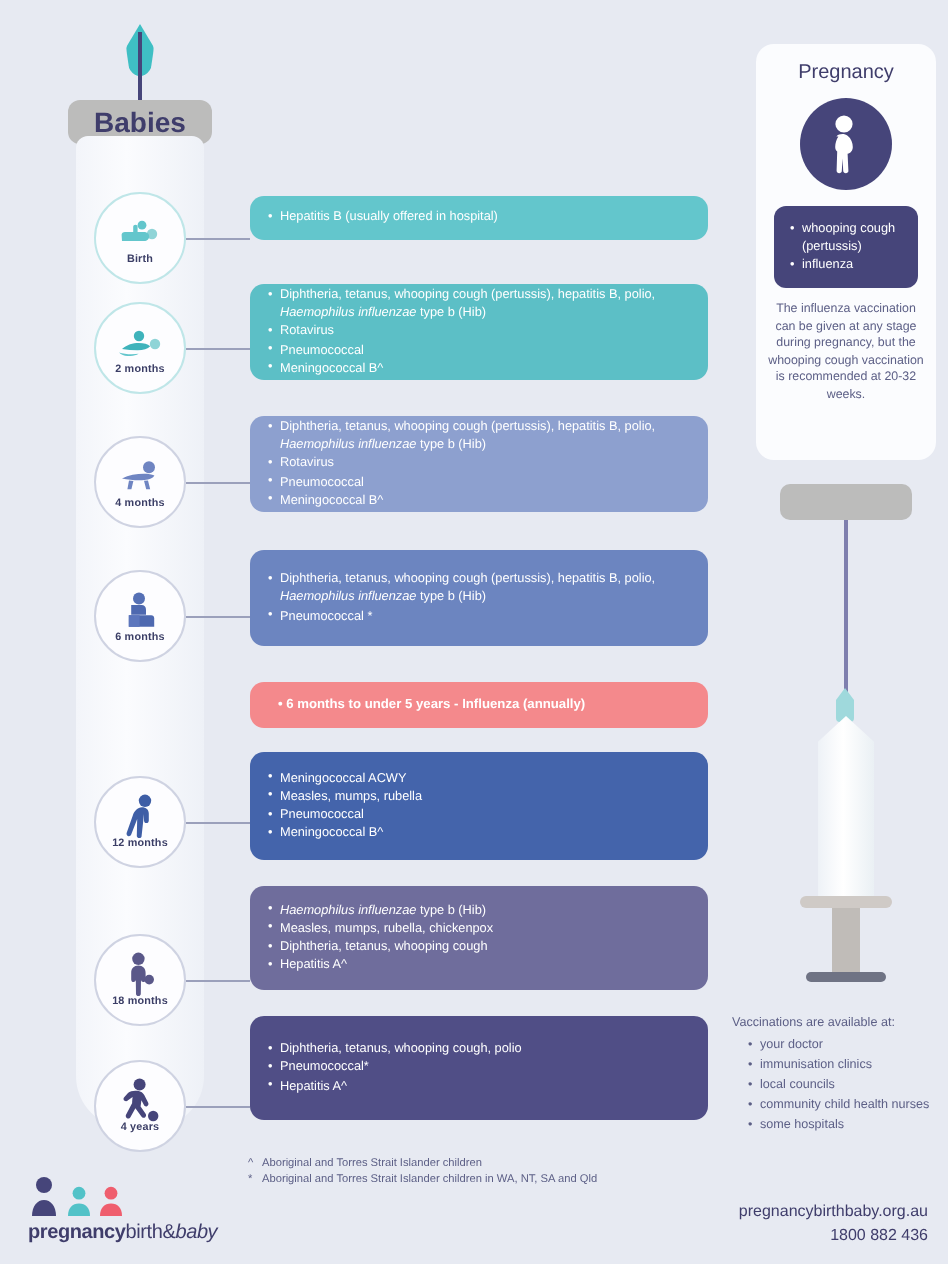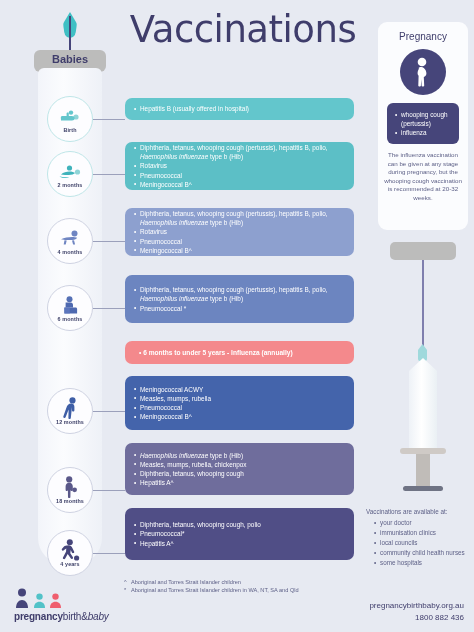--- a/index.html
+++ b/index.html
@@ -35,21 +35,21 @@
   
   #header{position:absolute;left:118px;top:8px;width:250px;text-align:center;}
   #title{
     font-family:"DejaVu Sans", sans-serif;
     font-size:37px;line-height:44px;font-weight:400;color:#3f3d6b;
     letter-spacing:-0.5px;
   }
   #subtitle{font-size:8px;color:#51547e;margin-top:2px;letter-spacing:.1px;}
   #babies-label{
     position:absolute;left:28px;top:53px;width:84px;text-align:center;
-    font-size:11px;font-weight:bold;color:#3f3d6b;
+    font-size:14px;font-weight:bold;color:#3f3d6b;
   }
   .node{
     position:absolute;width:46px;height:46px;border-radius:50%;
     background:#fdfdff;border:1px solid #cfd3e2;
     display:flex;flex-direction:column;align-items:center;justify-content:center;
     box-sizing:border-box;
   }
   .node.teal{border-color:#bfe6e8;}
   .node .ico{height:20px;display:flex;align-items:center;justify-content:center;}
   .node .age{font-size:5.4px;font-weight:bold;margin-top:1px;letter-spacing:.1px;}
@@ -123,21 +123,20 @@
 <body>
 
 <div id="baby-syringe">
   <div class="tip"></div>
   <div class="needle"></div>
   <div class="plunger-top"></div>
   <div class="barrel"></div>
 </div>
 
 <div id="header">
-  <div id="title">Vaccinations</div>
 </div>
 <div id="babies-label">Babies</div>
 
 <div id="timeline">
     <div class="node teal" style="left: 47px; top: 96px;">
       <div class="ico">
         <svg width="22" height="14" viewBox="0 0 22 14">
           <circle cx="17" cy="8" r="2.6" fill="#8fd4d7"></circle>
           <path d="M2 11.5h11c1.6 0 2.6-1 2.6-2.3 0-1.4-1.1-2.2-2.7-2.2H9.8V4.4c0-.6-.5-1-1.1-1s-1.1.4-1.1 1V7H3.5c-1 0-1.7.6-1.7 1.4z" fill="#63c6cc"></path>
           <circle cx="12" cy="3.6" r="2.2" fill="#63c6cc"></circle>

